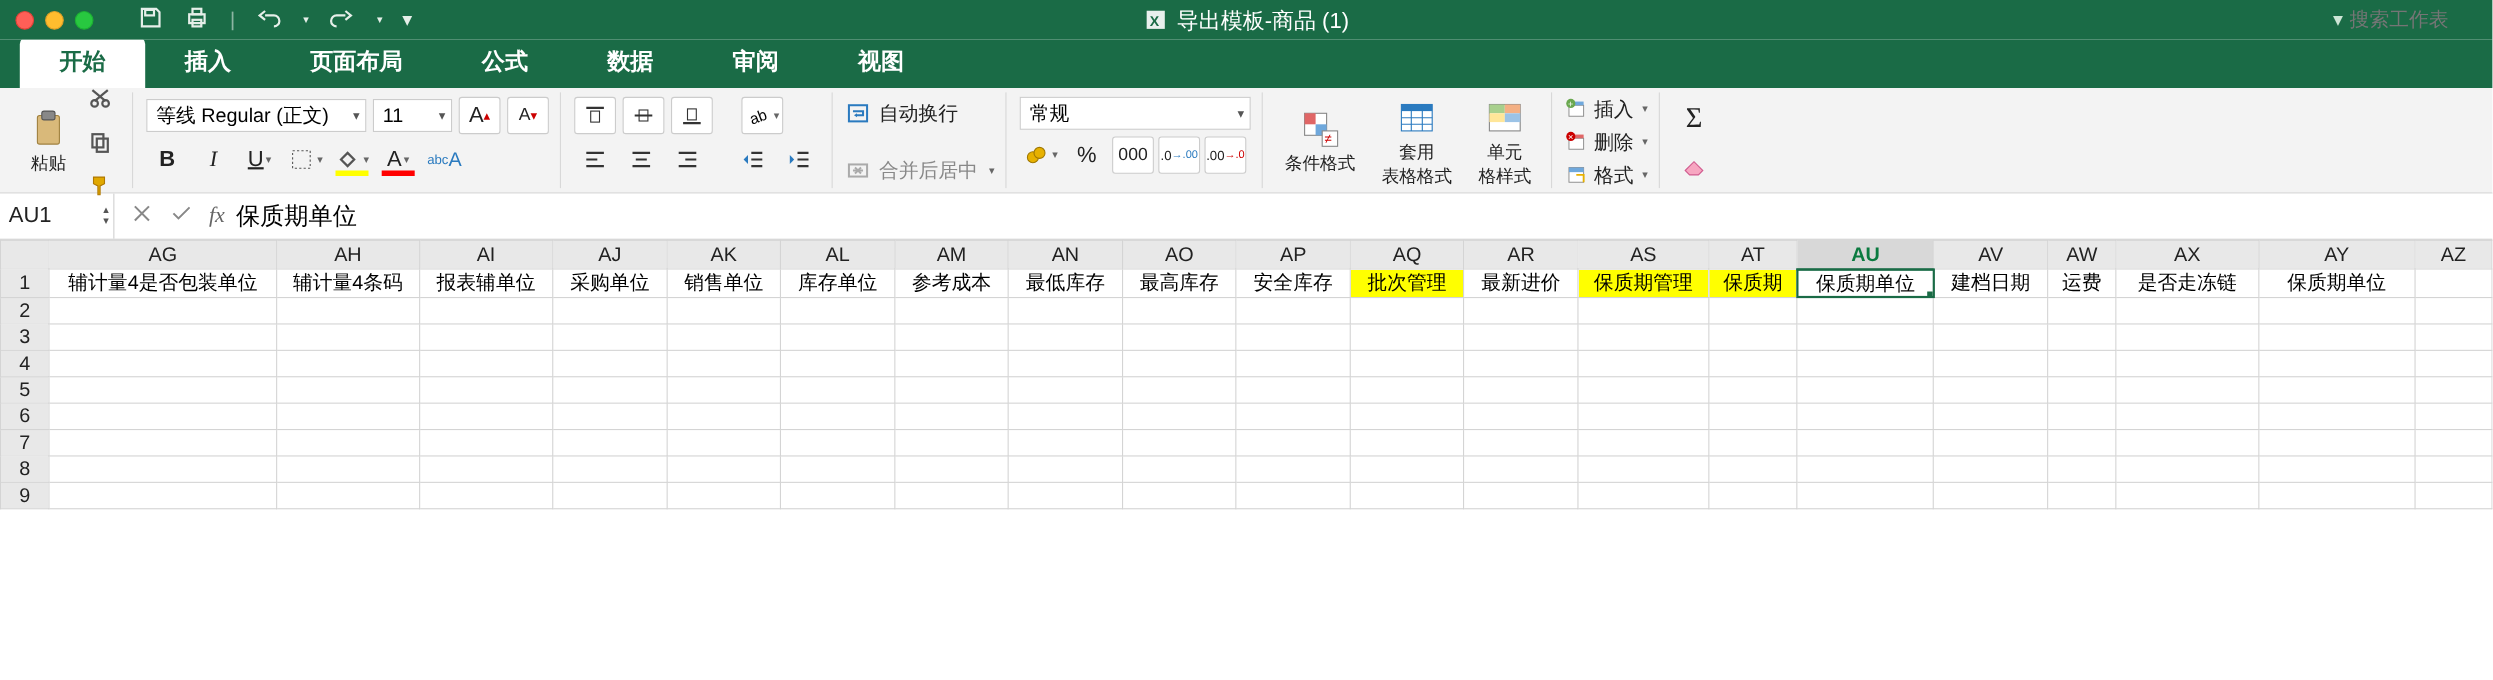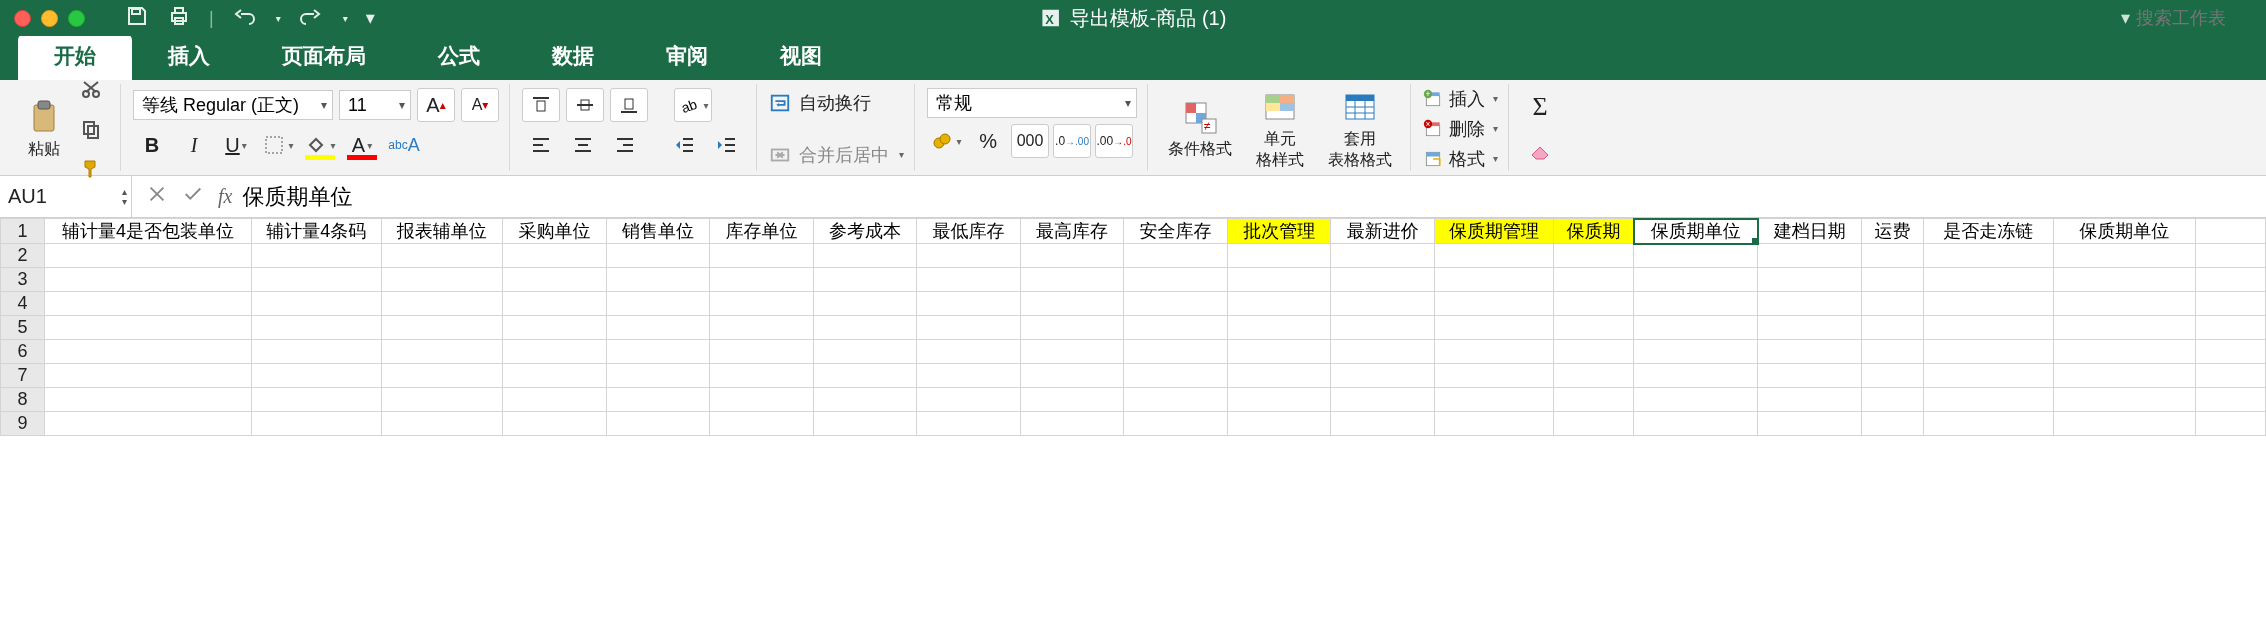--- a/index.html
+++ b/index.html
@@ -33,21 +33,21 @@
   .tall-btn span { font-size: 16px; }
   .font-select { height: 30px; border: 1px solid #ccc; background: #fff; font-size: 18px; padding: 0 28px 0 8px; position: relative; }
   .font-name { width: 200px; }
   .font-size { width: 72px; }
   .pillwrap{ position:relative; display:inline-flex; align-items:center; }
   .pillwrap .caret{ position:absolute; right:6px; pointer-events:none; color:#555; font-size:12px;}
   .mini-row { display:flex; align-items:center; gap:4px; margin-top:6px;}
   .bar-A { position:relative;}
   .bar-underline { position:absolute; left:4px; right:4px; bottom:2px; height:5px; }
   .namebox-row { height: 42px; background: #fff; display: flex; align-items: center; border-bottom: 1px solid #d0d0d0; }
-  .namebox { width: 132px; height: 100%; border-right: 1px solid #d0d0d0; display: flex; align-items: center; padding-left: 8px; font-size: 20px; position:relative;}
+  .namebox { width: 104px; height: 100%; border-right: 1px solid #d0d0d0; display: flex; align-items: center; padding-left: 8px; font-size: 20px; position:relative;}
   .name-stepper { position:absolute; right:4px; display:flex; flex-direction:column; gap:0;}
   .name-stepper span{font-size:10px; color:#555; line-height:10px; cursor:pointer;}
   .fx-controls { display: flex; align-items: center; gap: 14px; padding-left: 14px; }
   .fx-controls svg { width: 22px; height: 22px; }
   .fx-label { font-style: italic; font-family: "Times New Roman",serif; font-size: 20px; color:#666;}
   .formula-input { flex: 1; height: 100%; border: none; font-size: 22px; padding-left: 10px; outline: none; background:transparent;}
   .grid-wrap { position: relative; width: 100%; }
   table.grid { border-collapse: collapse; width: 2266px; table-layout: fixed; }
   table.grid th, table.grid td { border: 1px solid #d4d4d4; font-size: 18px; color: #222; text-align: center; background: #fff; overflow: hidden; white-space: nowrap; }
   table.grid th { background: #e8e8e8; font-weight: normal; height: 26px; }
@@ -338,40 +338,40 @@
           <rect x="6" y="6" width="20" height="20" fill="#fff" stroke="#888"></rect>
           <rect x="6" y="6" width="10" height="10" fill="#e06666"></rect>
           <rect x="16" y="16" width="10" height="10" fill="#6fa8dc"></rect>
           <rect x="22" y="22" width="14" height="14" fill="#fff" stroke="#888"></rect>
           <text x="24" y="33" font-size="12" fill="#c00">≠</text>
         </svg>
       <span>条件格式</span>
     </div>
     <div class="tall-btn">
       <svg viewBox="0 0 40 40">
-          <rect x="6" y="8" width="28" height="24" fill="#fff" stroke="#888"></rect>
-          <rect x="6" y="8" width="14" height="8" fill="#a8d08d"></rect>
-          <rect x="20" y="8" width="14" height="8" fill="#f4b084"></rect>
-          <rect x="6" y="16" width="14" height="8" fill="#ffe699"></rect>
-          <rect x="20" y="16" width="14" height="8" fill="#9cc3e6"></rect>
-        </svg>
-      <span style="white-space:pre; text-align:center;">单元
-格样式</span>
-    </div>
-    <div class="tall-btn">
-      <svg viewBox="0 0 40 40">
           <rect x="6" y="8" width="28" height="24" fill="#fff" stroke="#2a7abf"></rect>
           <rect x="6" y="8" width="28" height="6" fill="#2a7abf"></rect>
           <line x1="6" y1="20" x2="34" y2="20" stroke="#2a7abf"></line>
           <line x1="6" y1="26" x2="34" y2="26" stroke="#2a7abf"></line>
           <line x1="15" y1="8" x2="15" y2="32" stroke="#2a7abf"></line>
           <line x1="25" y1="8" x2="25" y2="32" stroke="#2a7abf"></line>
         </svg>
       <span style="white-space:pre; text-align:center;">套用
 表格格式</span>
+    </div>
+    <div class="tall-btn">
+      <svg viewBox="0 0 40 40">
+          <rect x="6" y="8" width="28" height="24" fill="#fff" stroke="#888"></rect>
+          <rect x="6" y="8" width="14" height="8" fill="#a8d08d"></rect>
+          <rect x="20" y="8" width="14" height="8" fill="#f4b084"></rect>
+          <rect x="6" y="16" width="14" height="8" fill="#ffe699"></rect>
+          <rect x="20" y="16" width="14" height="8" fill="#9cc3e6"></rect>
+        </svg>
+      <span style="white-space:pre; text-align:center;">单元
+格样式</span>
     </div>
   </div>
 
   <div class="group" style="justify-content:center; gap:6px;">
     <div class="row" style="gap:6px;cursor:pointer;">
       <svg viewBox="0 0 24 24" width="20" height="20">
           <rect x="4" y="8" width="16" height="12" fill="#fff" stroke="#888"></rect>
           <rect x="4" y="4" width="16" height="4" fill="#6fa8dc"></rect>
           <circle cx="6" cy="6" r="5" fill="#6aa84f"></circle>
           <text x="3" y="10" font-size="10" fill="#fff">+</text>
@@ -452,20 +452,43 @@
         <col style="width:92px">
         <col style="width:62px">
         <col style="width:96px">
         <col style="width:80px">
         <col style="width:48px">
         <col style="width:100px">
         <col style="width:110px">
         <col style="width:54px">
       </colgroup>
       <tbody>
+        <tr>
+          <th class="corner"></th>
+          <th class="colhead ">AG</th>
+          <th class="colhead ">AH</th>
+          <th class="colhead ">AI</th>
+          <th class="colhead ">AJ</th>
+          <th class="colhead ">AK</th>
+          <th class="colhead ">AL</th>
+          <th class="colhead ">AM</th>
+          <th class="colhead ">AN</th>
+          <th class="colhead ">AO</th>
+          <th class="colhead ">AP</th>
+          <th class="colhead ">AQ</th>
+          <th class="colhead ">AR</th>
+          <th class="colhead ">AS</th>
+          <th class="colhead ">AT</th>
+          <th class="colhead sel">AU</th>
+          <th class="colhead ">AV</th>
+          <th class="colhead ">AW</th>
+          <th class="colhead ">AX</th>
+          <th class="colhead ">AY</th>
+          <th class="colhead ">AZ</th>
+        </tr>
         <tr class="datarow">
           <td class="rowhead">1</td>
           <td class="cell  ">辅计量4是否包装单位</td>
           <td class="cell  ">辅计量4条码</td>
           <td class="cell  ">报表辅单位</td>
           <td class="cell  ">采购单位</td>
           <td class="cell  ">销售单位</td>
           <td class="cell  ">库存单位</td>
           <td class="cell  ">参考成本</td>
           <td class="cell  ">最低库存</td>

